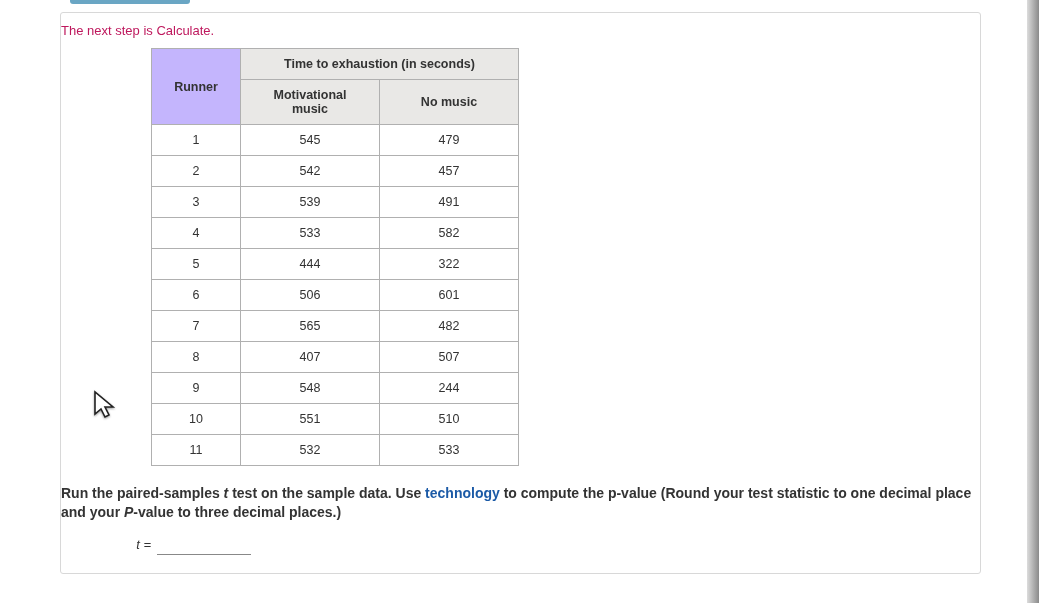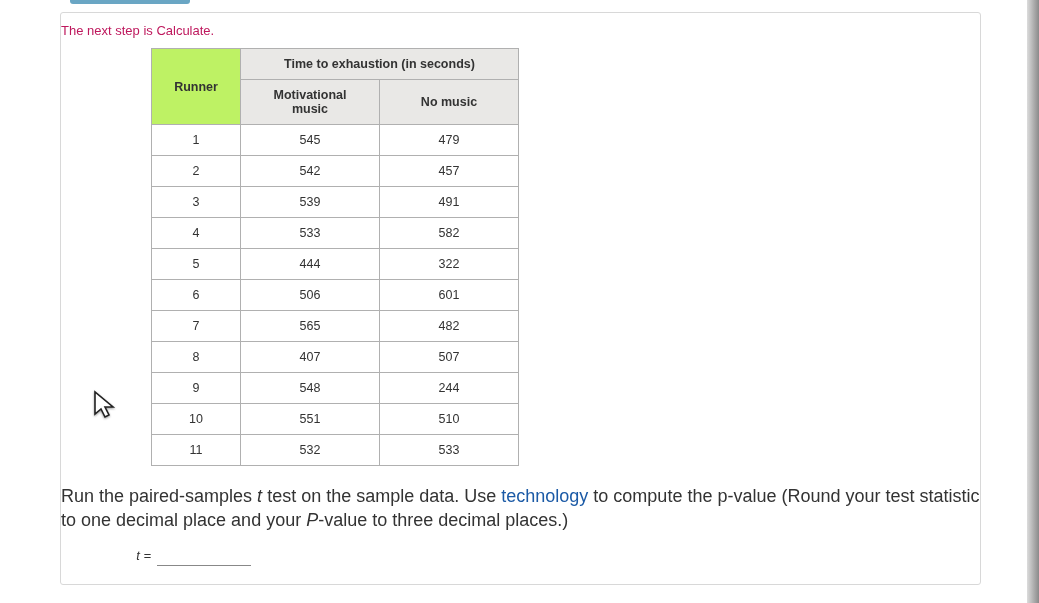--- a/index.html
+++ b/index.html
@@ -40,35 +40,36 @@
     color: #333;
     margin-top: 48px;
   }
 
   .data-table th {
     background: #e9e8e6;
     font-weight: bold;
   }
 
   .data-table thead tr:first-child th:first-child {
-    background: #bef264;
+    background: #c4b5fd;
   }
 
   .data-table thead .spanhdr {
     font-weight: bold;
   }
 
   .runner-cell { width: 60px; }
   .col-cell   { width: 110px; }
 
   .instructions {
     margin: 6px 0 12px 0;
     color: #333;
-    font-size: 18px;
+    font-size: 14px;
     line-height: 1.35;
+    font-weight: bold;
   }
 
   .tech-link { color: #1b5aa6; }
 
   .answer-row {
     display: flex;
     align-items: center;
     margin: 4px 0 4px 10px;
     font-size: 13px;
   }

